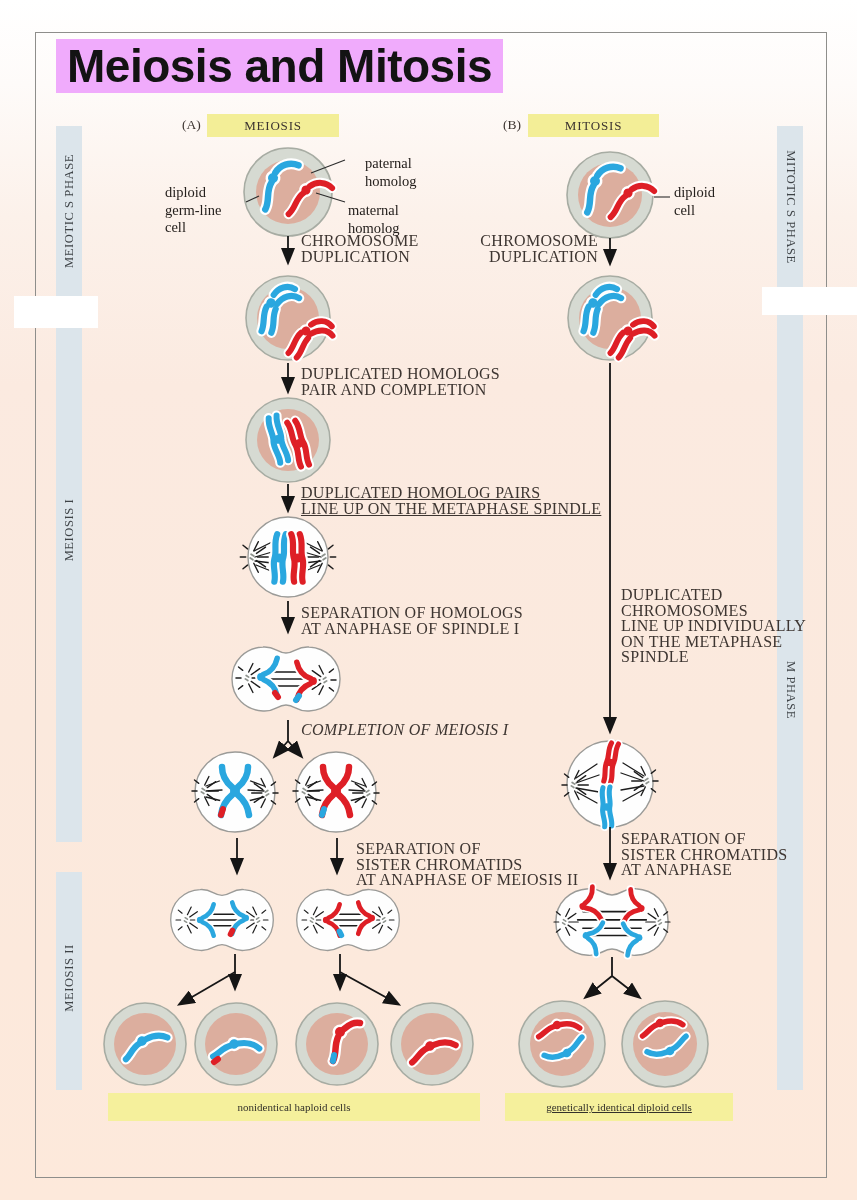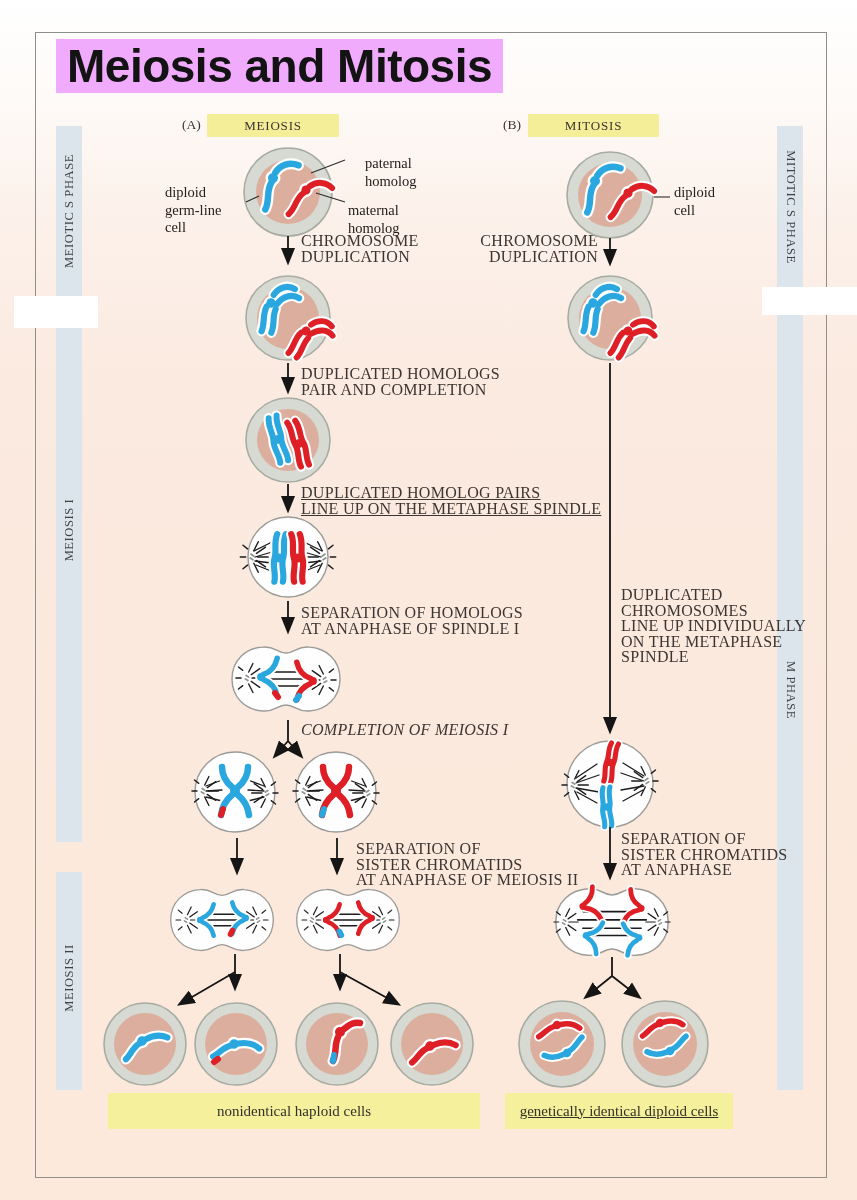--- a/index.html
+++ b/index.html
@@ -23,22 +23,22 @@
   .vlabel.cw{transform:translate(-50%,-50%) rotate(90deg);}
   .hbar{
     position:absolute;height:23px;background:#f3ee97;display:flex;align-items:center;justify-content:center;
     font-size:13px;letter-spacing:0.8px;color:#3c3430;
   }
   .ptag{position:absolute;font-size:13.5px;color:#3c3430;}
   .step{position:absolute;font-size:16px;line-height:15.6px;letter-spacing:0.3px;white-space:pre-line;color:#3d3531;}
   .step.ra{text-align:right;}
   .anno{position:absolute;font-size:14.5px;line-height:17.5px;white-space:pre-line;color:#25201d;}
   .fbar{
-    position:absolute;height:36px;background:#f5f09c;display:flex;align-items:center;justify-content:center;
-    font-size:15px;color:#33312a;
+    position:absolute;height:28px;background:#f5f09c;display:flex;align-items:center;justify-content:center;
+    font-size:11px;color:#33312a;
   }
   svg.scene{position:absolute;left:0;top:0;pointer-events:none;}
   .w{fill:none;stroke:#ffffff;stroke-width:11;stroke-linecap:round;}
   .c{fill:none;stroke:currentColor;stroke-width:6.5;stroke-linecap:round;}
   .tip{fill:none;stroke-width:6;stroke-linecap:round;}
   .sp{stroke:#1c1c1c;stroke-width:1.6;stroke-linecap:round;fill:none;}
   .spf{stroke:#1c1c1c;stroke-width:1.3;stroke-linecap:round;fill:none;}
   .ar{stroke:#161616;stroke-width:1.8;fill:none;}
   .lead{stroke:#2c2c2c;stroke-width:1.1;fill:none;}
   .cellg{fill:#d6dad2;stroke:#a7aca3;stroke-width:1.6;}

